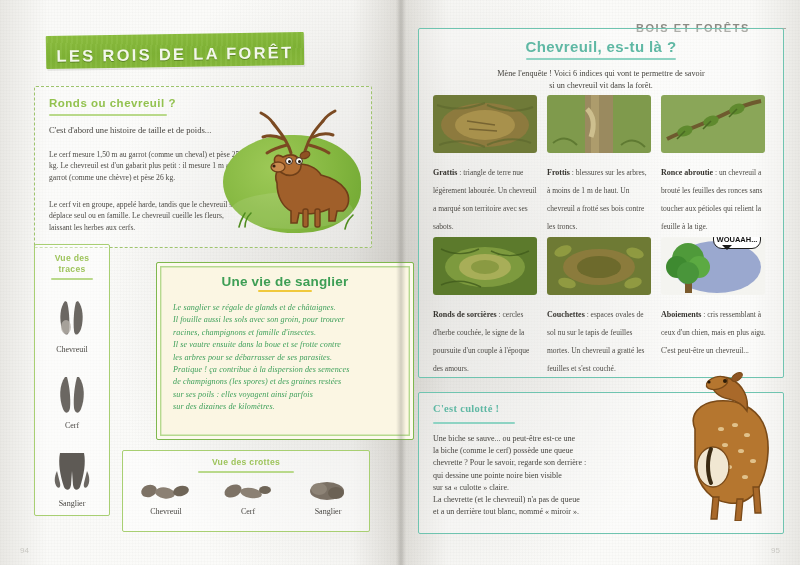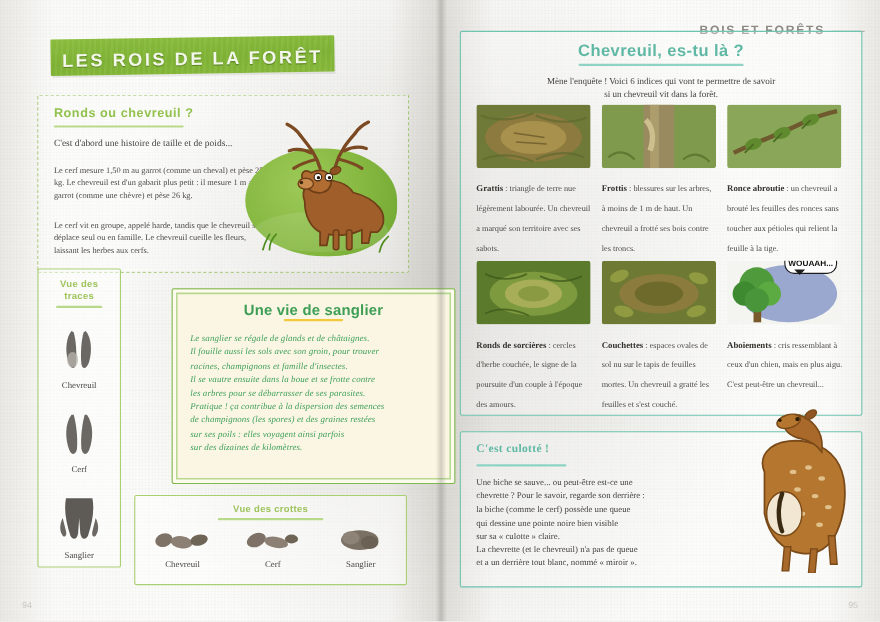--- a/index.html
+++ b/index.html
@@ -390,22 +390,22 @@
       <div style="position:absolute;left:242px;top:274px;width:108px;">
         <span class="card-title">Aboiements</span><span class="card-body"> : cris ressemblant à ceux d'un chien, mais en plus aigu. C'est peut-être un chevreuil...</span>
       </div>
     </div>
 
     <div class="culbox">
       <div class="cul-title" style="position:absolute;left:14px;top:10px;">C'est culotté !</div>
       <div class="cul-uline" style="position:absolute;left:14px;top:26px;"></div>
       <div class="cul-body" style="position:absolute;left:14px;top:40px;width:214px;">
         <div>Une biche se sauve... ou peut-être est-ce une</div>
+        <div>la biche (comme le cerf) possède une queue</div>
         <div>chevrette ? Pour le savoir, regarde son derrière :</div>
-        <div>la biche (comme le cerf) possède une queue</div>
         <div>qui dessine une pointe noire bien visible</div>
         <div>sur sa « culotte » claire.</div>
         <div>La chevrette (et le chevreuil) n'a pas de queue</div>
         <div>et a un derrière tout blanc, nommé « miroir ».</div>
       </div>
 
       <svg width="136" height="150" viewBox="0 0 136 150" style="position:absolute;right:-4px;top:-22px;">
 
         <path d="M44 58 C38 44 48 32 66 30 C86 28 104 36 112 52 C120 68 118 94 110 112
                  C104 126 92 134 78 132 C60 130 48 116 44 96 Z" fill="#b5762f" stroke="#7a4a18" stroke-width="1.6"></path>

